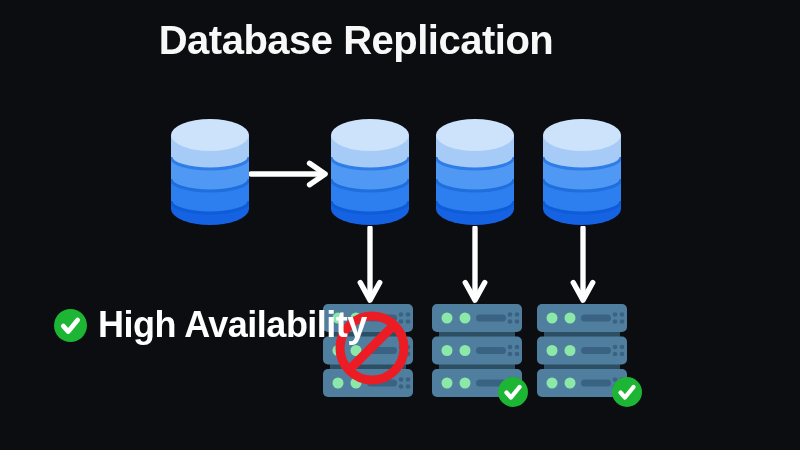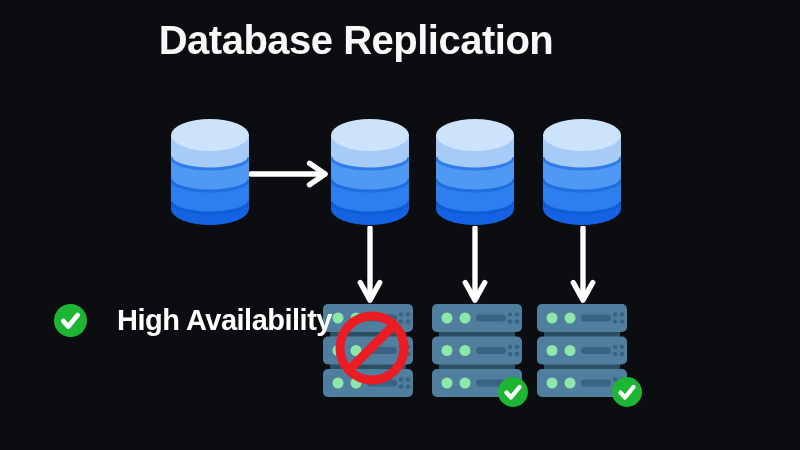--- a/index.html
+++ b/index.html
@@ -13,21 +13,21 @@
     text-align:center;color:#f8f8f8;font-size:40px;font-weight:700;
     letter-spacing:-0.5px;margin:0;
   }
   .abs{position:absolute;}
   svg{display:block;overflow:visible;}
   .legend{
     position:absolute;left:54px;top:304px;
     display:flex;align-items:center;gap:11px;
   }
   .legend-label{
-    color:#ffffff;font-size:29px;font-weight:700;letter-spacing:-0.5px;margin-left:19px;
+    color:#ffffff;font-size:36px;font-weight:700;letter-spacing:-0.5px;
   }
   .defs-hidden{position:absolute;width:0;height:0;overflow:hidden;}
 </style>
 </head>
 <body>
 
 <svg class="defs-hidden" aria-hidden="true">
   <defs>
     <symbol id="sym-db" viewBox="0 0 78 106">
       <path d="M0 16 L0 90 A39 16 0 0 0 78 90 L78 16 Z" fill="#1562e2"></path>

